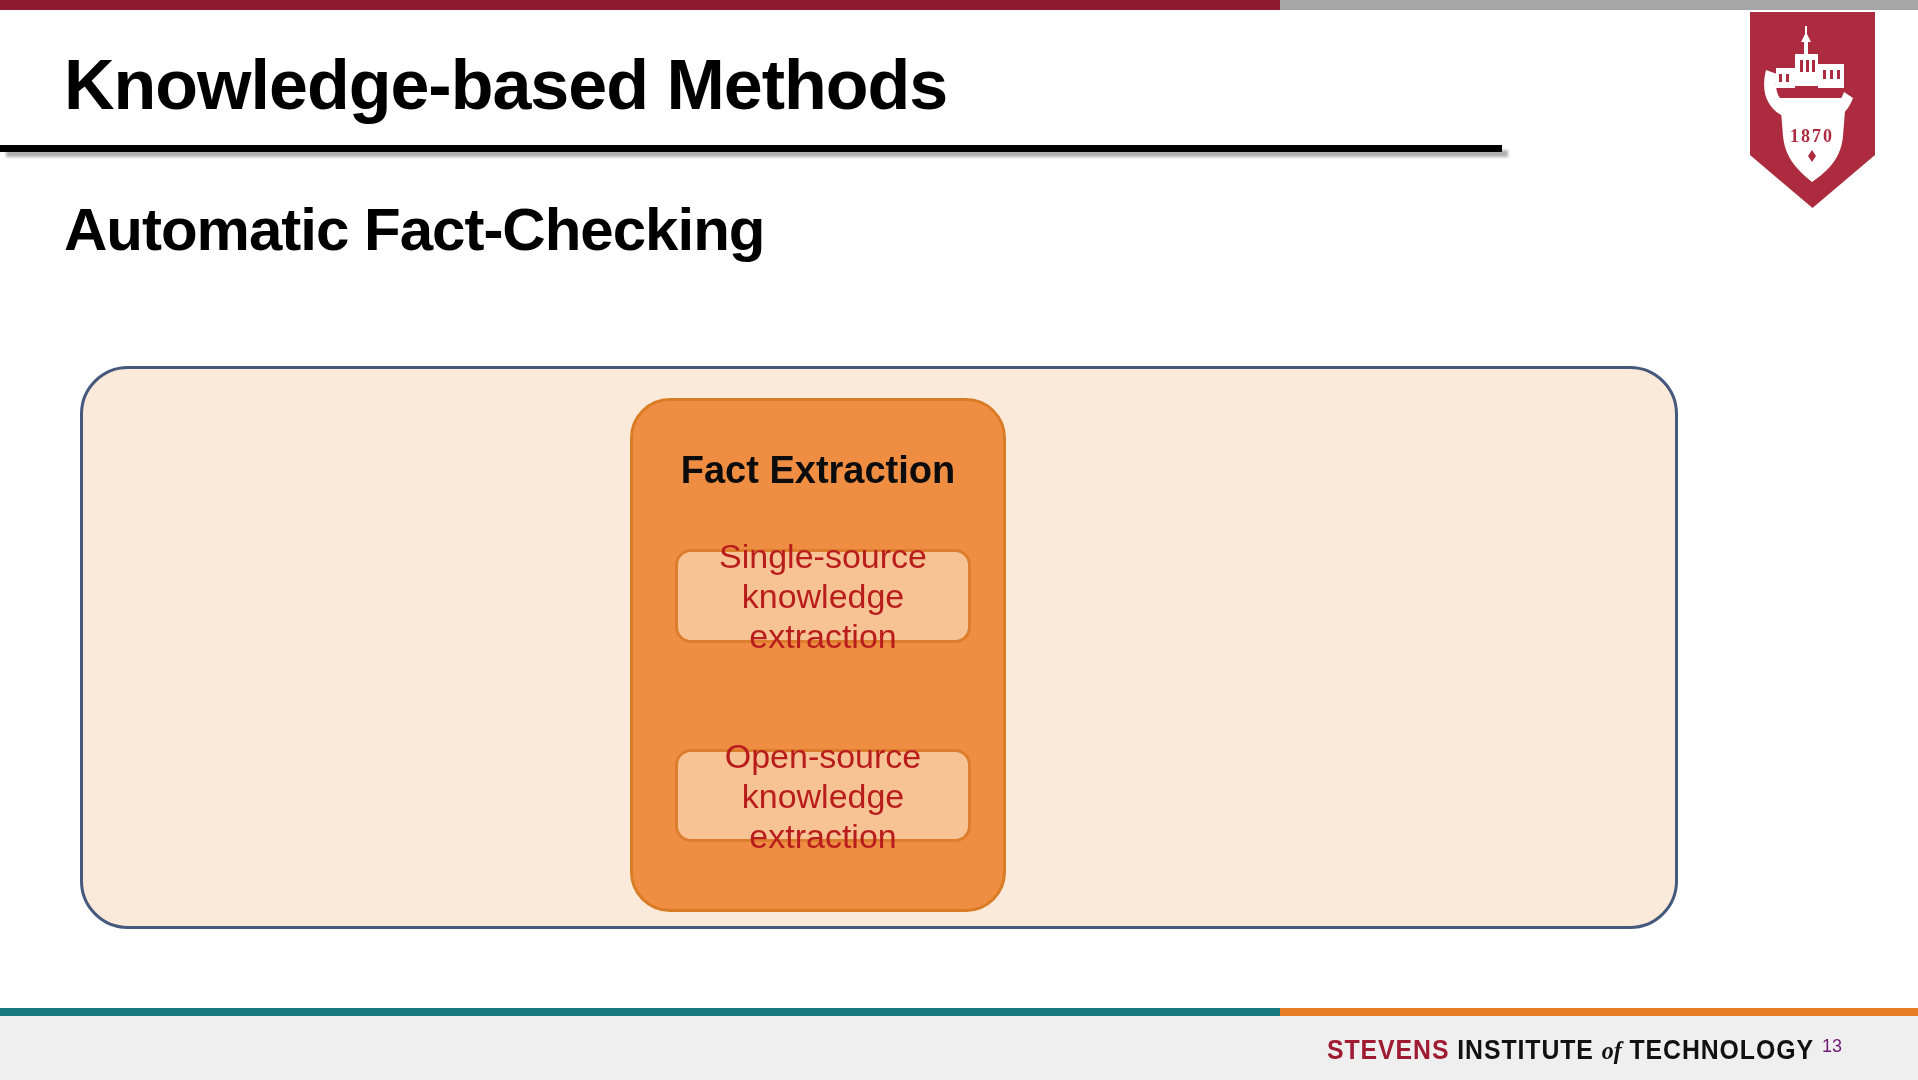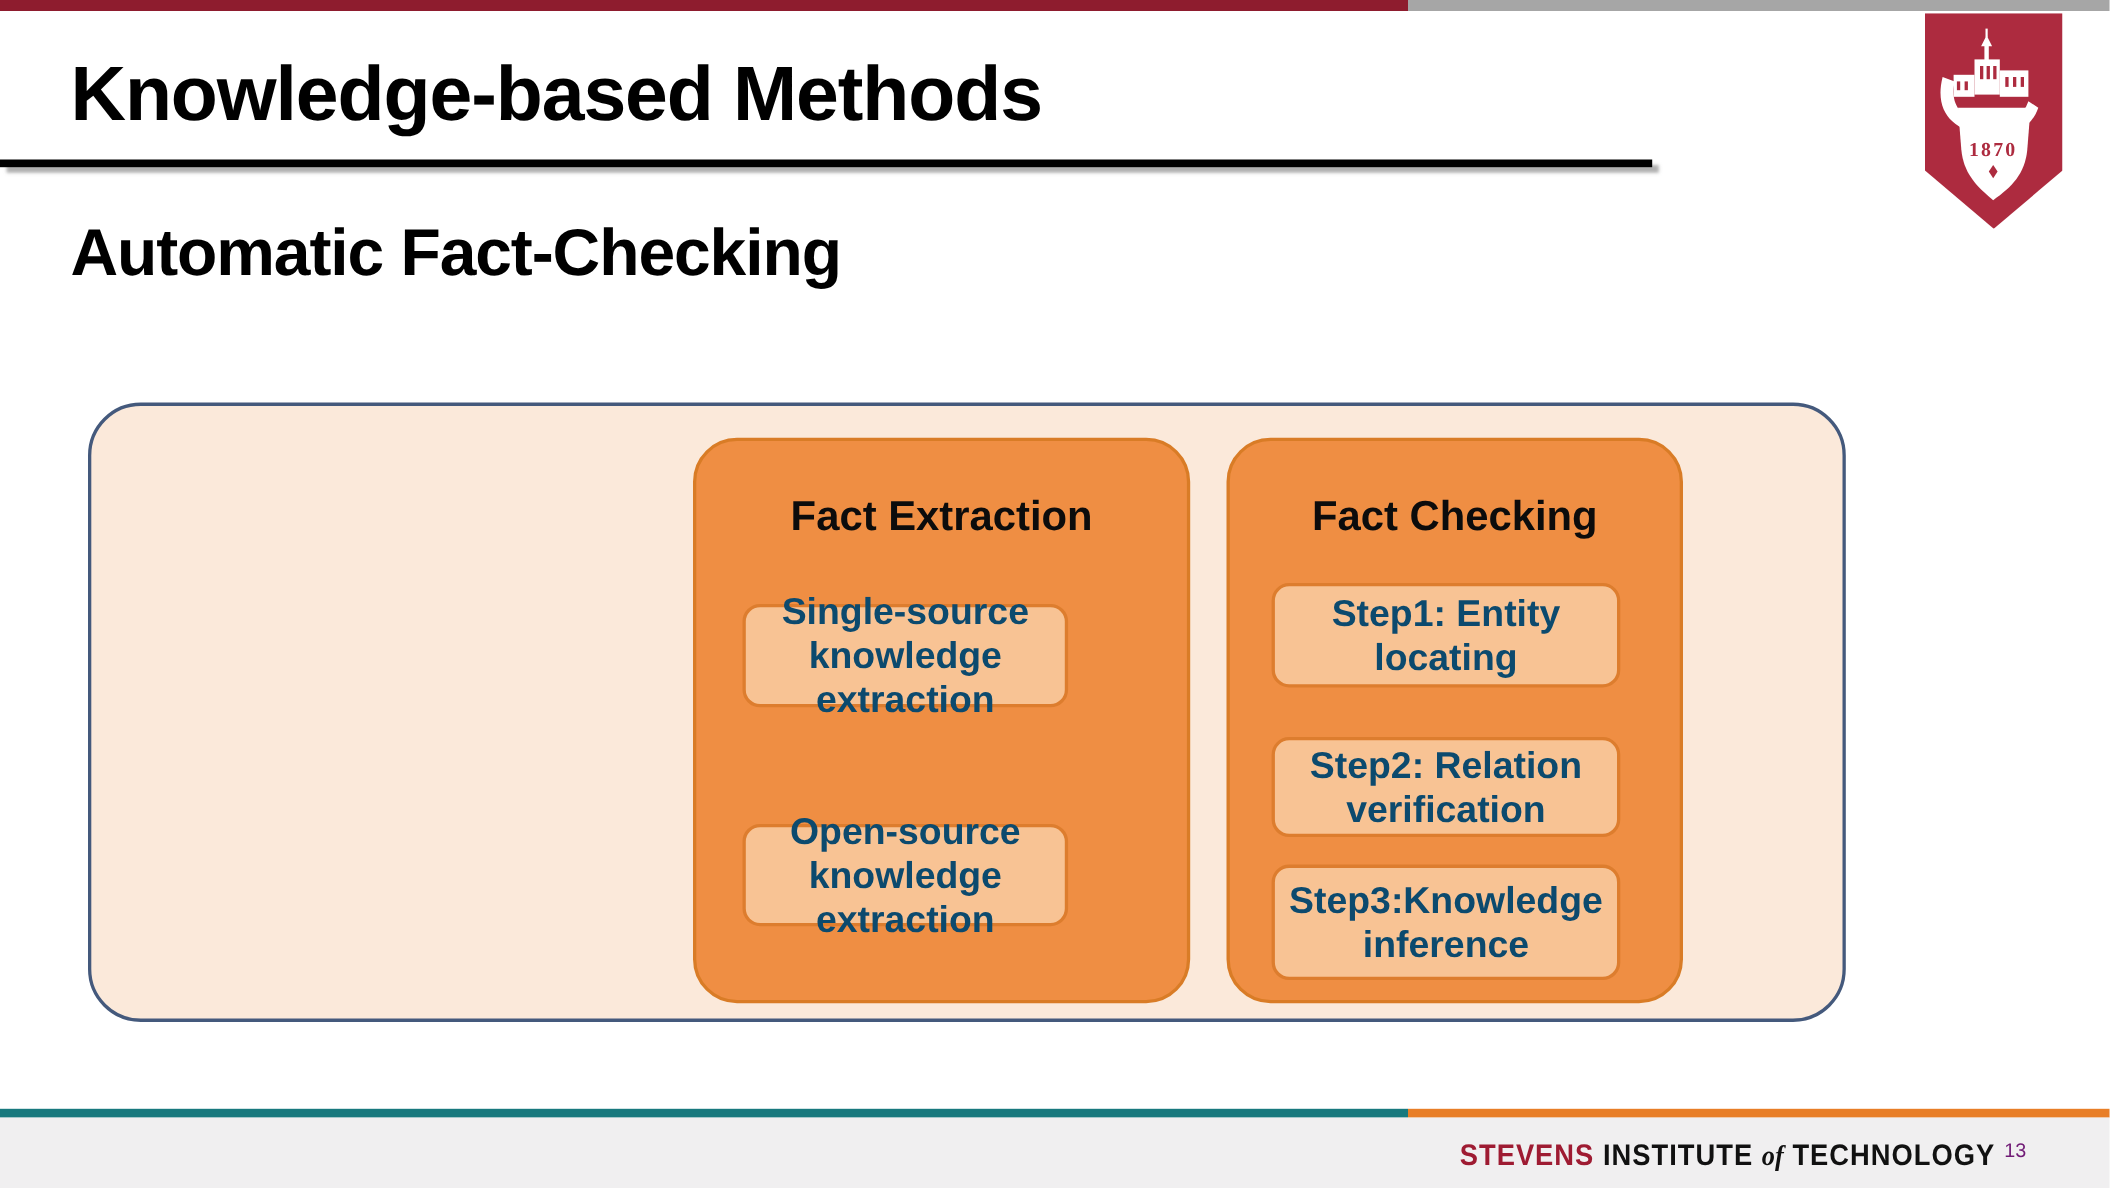--- a/index.html
+++ b/index.html
@@ -15,26 +15,26 @@
   
   .page-title{position:absolute;left:64px;top:50px;font-size:70px;font-weight:bold;line-height:1.0;letter-spacing:-1px;white-space:nowrap;}
   .title-rule{position:absolute;left:0;top:145px;width:1502px;height:7px;background:#000;box-shadow:6px 5px 3px rgba(110,110,110,0.55);}
   .page-subtitle{position:absolute;left:64px;top:200px;font-size:60px;font-weight:bold;line-height:1.0;letter-spacing:-1px;white-space:nowrap;}
   
   .outer-box{position:absolute;left:80px;top:366px;width:1592px;height:557px;
     background:#FBE9DA;border:3px solid #44597C;border-radius:48px;}
   .diagram-label{position:absolute;left:135px;top:600px;font-size:62px;font-weight:bold;
     line-height:72px;white-space:pre-line;letter-spacing:-1px;}
   .col{position:absolute;top:398px;height:514px;background:#EF8E43;border:3px solid #D97C26;border-radius:40px;box-sizing:border-box;}
-  .col-extraction{left:630px;width:452px;}
+  .col-extraction{left:630px;width:376px;}
   .col-checking{left:1115px;width:415px;}
   .col-heading{position:absolute;left:0;right:0;top:48px;text-align:center;font-size:38px;font-weight:bold;color:#0c0c0c;}
   .item{position:absolute;background:#F8C394;border:3px solid #DD7D2E;border-radius:16px;box-sizing:border-box;
     display:flex;align-items:center;justify-content:center;text-align:center;
-    font-size:34px;line-height:40px;color:#0c4a6e;white-space:pre-line;font-weight:bold;}
+    font-size:34px;line-height:40px;color:#b91c1c;white-space:pre-line;}
   .item-a{left:42px;top:148px;width:296px;height:94px;}
   .item-b{left:42px;top:348px;width:296px;height:93px;}
   .item-s1{left:38px;top:129px;width:317px;height:95px;}
   .item-s2{left:38px;top:269px;width:317px;height:91px;}
   .item-s3{left:38px;top:385px;width:317px;height:105px;}
   
   .footer-line-teal{position:absolute;left:0;top:1008px;width:1280px;height:8px;background:#18797E;}
   .footer-line-orange{position:absolute;left:1280px;top:1008px;width:638px;height:8px;background:#E87E27;}
   .footer-bg{position:absolute;left:0;top:1016px;width:1918px;height:64px;background:#F0EFF0;}
   .brand{position:absolute;left:1327px;top:1035px;white-space:nowrap;font-weight:bold;font-size:27px;
@@ -90,28 +90,20 @@
   <div class="outer-box"></div>
 
   <div class="col col-extraction">
     <div class="col-heading">Fact Extraction</div>
     <div class="item item-a">Single-source
 knowledge extraction</div>
     <div class="item item-b">Open-source
 knowledge extraction</div>
   </div>
 
-  <div class="col col-checking">
-    <div class="col-heading">Fact Checking</div>
-    <div class="item item-s1">Step1: Entity locating</div>
-    <div class="item item-s2">Step2: Relation
-verification</div>
-    <div class="item item-s3">Step3:Knowledge
-inference</div>
-  </div>
 
   <div class="footer-line-teal"></div>
   <div class="footer-line-orange"></div>
   <div class="footer-bg"></div>
 
   <div class="brand">
     <span class="stevens">STEVENS</span>
     <span class="black">INSTITUTE</span>
     <span class="black of">of</span>
     <span class="black">TECHNOLOGY</span>

